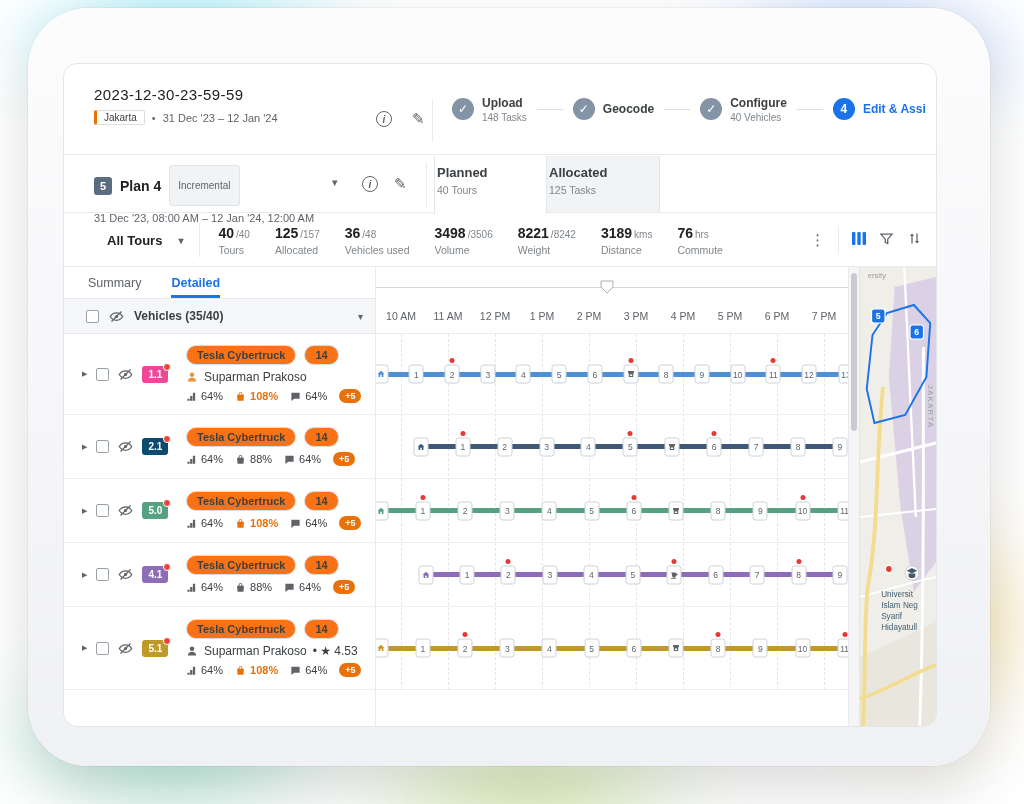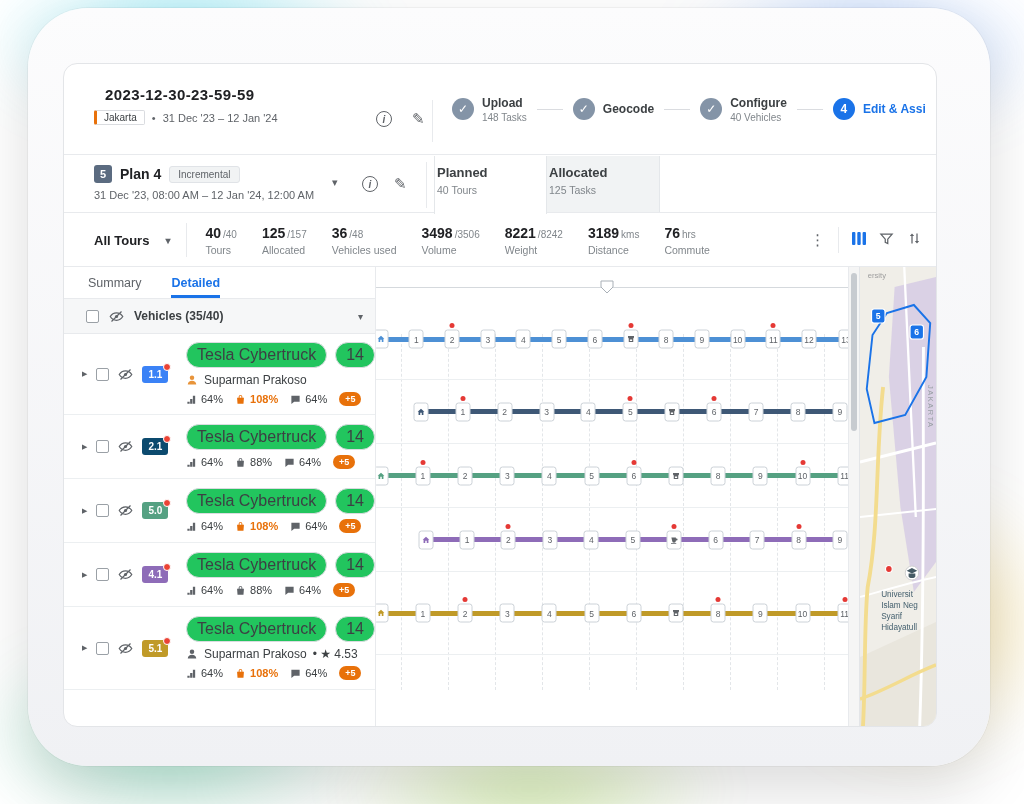--- a/index.html
+++ b/index.html
@@ -15,21 +15,21 @@
 
   .frame { position:absolute; left:28px; top:8px; width:962px; height:758px; border-radius:60px;
            background:linear-gradient(180deg,#fcfcfd,#f0f1f4);
            box-shadow:0 24px 60px rgba(0,0,0,.14), 0 0 0 1px rgba(0,0,0,.04); }
   .screen { position:absolute; left:35px; top:55px; width:874px; height:664px; background:#fff;
             border:1px solid #e3e5e8; border-radius:14px; overflow:hidden; }
 
   
   .app-header { position:absolute; top:0; left:0; width:100%; height:91px; border-bottom:1px solid #e8eaed; }
   .title-block { position:absolute; left:30px; top:22px; }
-  .page-title { font-size:15px; font-weight:bold; color:#202124; letter-spacing:.4px;margin-left:11px; }
+  .page-title { font-size:15px; font-weight:normal; color:#202124; letter-spacing:.4px; }
   .subtitle { margin-top:7px; display:flex; align-items:center; gap:7px; }
   .loc-chip { border:1px solid #dadce0; border-left:3px solid #e8710a; padding:1px 7px; font-size:10px; color:#3c4043; border-radius:2px; background:#fff; }
   .date-range { font-size:11px; color:#5f6368; }
   .dot-sep { color:#5f6368; font-size:11px; }
   .header-icons { position:absolute; left:312px; top:46px; display:flex; gap:20px; align-items:center; }
   .icon-info { width:16px; height:16px; border:1.5px solid #5f6368; border-radius:50%; color:#5f6368; font-size:10px; font-weight:bold; display:flex; align-items:center; justify-content:center; font-style:italic; }
   .icon-editnote { font-size:15px; color:#5f6368; }
   .vdiv-h { position:absolute; left:368px; top:36px; width:1px; height:42px; background:#e8eaed; }
   .steps { position:absolute; left:388px; top:0; right:0; height:100%; display:flex; align-items:center; gap:10px; overflow:hidden; white-space:nowrap; }
   .step { display:flex; align-items:center; gap:8px; flex-shrink:0; }
@@ -39,35 +39,35 @@
   .step.active .step-label { color:#1a73e8; }
   .step-sub { font-size:10px; color:#80868b; margin-top:2px; }
   .connector { width:26px; height:1px; background:#dadce0; flex-shrink:0; }
 
   
   .plan-row { position:absolute; top:92px; left:0; width:100%; height:57px; border-bottom:1px solid #e8eaed; }
   .plan-info { position:absolute; left:30px; top:9px; }
   .plan-line1 { display:flex; align-items:center; gap:8px; }
   .plan-icon { width:18px; height:18px; border-radius:3px; background:#5b6b80; color:#fff; font-size:11px; font-weight:bold; display:flex; align-items:center; justify-content:center; }
   .plan-name { font-size:14px; font-weight:bold; color:#202124; }
-  .plan-badge { background:#f1f3f4; border:1px solid #e0e3e7; color:#5f6368; font-size:10px; padding:2px 8px; border-radius:3px; }
+  .plan-badge { background:#f1f3f4; border:1px solid #e0e3e7; color:#5f6368; font-size:10px; padding:14px 8px; border-radius:3px; }
   .plan-period { font-size:11px; color:#5f6368; margin-top:6px; }
   .plan-caret { position:absolute; left:268px; top:20px; color:#5f6368; font-size:11px; }
   .plan-icons { position:absolute; left:298px; top:19px; display:flex; gap:16px; align-items:center; }
   .vdiv-p { position:absolute; left:362px; top:6px; width:1px; height:46px; background:#e8eaed; }
   .plan-tabs { position:absolute; left:370px; top:0; height:100%; display:flex; }
   .ptab { width:113px; padding:9px 0 0 2px; border-right:1px solid #e4e7ea; background:#f1f3f4; height:100%; }
   .ptab:first-child { border-left:1px solid #e4e7ea; }
   .ptab.active { background:#fff; height:58px; position:relative; z-index:2; }
   .ptab-label { font-size:13px; font-weight:bold; color:#3c4043; }
   .ptab-sub { font-size:10.5px; color:#80868b; margin-top:4px; }
 
   
   .stats-row { position:absolute; top:150px; left:0; width:100%; height:53px; border-bottom:1px solid #e8eaed; display:flex; align-items:center; }
-  .tour-filter { margin-left:30px; display:flex; align-items:center; gap:16px; font-size:13px; font-weight:bold; color:#202124; flex-shrink:0; }
+  .tour-filter { margin-left:43px; display:flex; align-items:center; gap:16px; font-size:13px; font-weight:bold; color:#202124; flex-shrink:0; }
   .tour-filter .caret { font-size:10px; color:#5f6368; }
   .vdiv-s { width:1px; height:34px; background:#e8eaed; margin:0 18px 0 16px; flex-shrink:0; }
   .stats-list { display:flex; gap:25px; align-items:center; }
   .stat-top { font-size:14px; font-weight:bold; color:#202124; white-space:nowrap; }
   .stat-suffix { font-size:10px; color:#80868b; font-weight:normal; margin-left:2px; }
   .stat-label { font-size:10.5px; color:#80868b; margin-top:3px; white-space:nowrap; }
   .stats-icons { margin-left:auto; margin-right:14px; display:flex; align-items:center; gap:13px; }
   .kebab { font-size:15px; color:#5f6368; }
   .vdiv-i { width:1px; height:26px; background:#e8eaed; }
 
@@ -83,21 +83,21 @@
   .cbx { width:13px; height:13px; border:1.5px solid #9aa0a6; border-radius:2px; background:#fff; flex-shrink:0; }
   .eye { display:flex; align-items:center; }
 
   .vrow { display:flex; align-items:center; border-bottom:1px solid #eceff1; padding-left:18px; }
   .vrow-controls { display:flex; align-items:center; gap:9px; width:104px; flex-shrink:0; }
   .caret-r { font-size:7px; color:#5f6368; }
   .vbadge { position:relative; min-width:26px; height:17px; border-radius:3px; color:#fff; font-size:10px; font-weight:bold; display:flex; align-items:center; justify-content:center; padding:0 4px; }
   .vbadge::after { content:""; position:absolute; top:-3px; right:-3px; width:6px; height:6px; background:#ea4335; border-radius:50%; border:1px solid #fff; }
   .vrow-body { flex:1; display:flex; flex-direction:column; justify-content:center; gap:5px; padding:6px 4px 6px 0; }
   .chips-line { display:flex; gap:8px; align-items:center; }
-  .chip { border:1px solid #dadce0; border-radius:13px; padding:3px 10px; font-size:16px; color:#3c4043; background:#22c55e; white-space:nowrap; }
+  .chip { border:1px solid #dadce0; border-radius:13px; padding:3px 10px; font-size:11px; color:#3c4043; background:#f97316; white-space:nowrap;font-weight:bold; }
   .driver-line { display:flex; align-items:center; gap:6px; font-size:12px; color:#3c4043; }
   .stats-line { display:flex; align-items:center; font-size:11px; color:#3c4043; }
   .sgroup { display:inline-flex; align-items:center; gap:4px; margin-right:12px; }
   .pct-warn { color:#e8710a; font-weight:bold; }
   .more-pill { background:#e8710a; color:#fff; border-radius:9px; font-size:9px; font-weight:bold; padding:2px 6px; }
 
   
   .timeline { width:473px; flex-shrink:0; border-right:1px solid #e8eaed; position:relative; overflow:hidden; }
   .slider-zone { position:relative; height:32px; }
   .slider-track { position:absolute; left:0; right:0; top:20px; height:1px; background:#d5d9dd; }
@@ -280,21 +280,21 @@
               <div class="vrow-controls">
                 <span class="caret-r">▶</span>
                 <span class="cbx"></span>
                 <span class="eye">
                   <svg width="15" height="15" viewBox="0 0 24 24">
                     <path d="M2 12s3.5-6 10-6 10 6 10 6-3.5 6-10 6S2 12 2 12z" fill="none" stroke="#5f6368" stroke-width="2"></path>
                     <circle cx="12" cy="12" r="2.5" fill="#5f6368"></circle>
                     <line x1="4" y1="20" x2="20" y2="4" stroke="#5f6368" stroke-width="2"></line>
                   </svg>
                 </span>
-                <span class="vbadge" style="background:#3b82f6">1.1</span>
+                <span class="vbadge" style="background:#ec4899">1.1</span>
               </div>
               <div class="vrow-body">
                 <div class="chips-line">
                   <span class="chip">Tesla Cybertruck</span>
                   <span class="chip">14</span>
                 </div>
                 <div class="driver-line">
                   <svg width="12" height="12" viewBox="0 0 24 24">
                     <circle cx="12" cy="7.5" r="4.5" fill="#e8943a"></circle>
                     <path d="M3.5 21c0-4.5 3.8-7.5 8.5-7.5s8.5 3 8.5 7.5Z" fill="#e8943a"></path>
@@ -499,20 +499,32 @@
           </div>
       </div>
 
       <div class="timeline">
         <div class="slider-zone">
           <div class="slider-track"></div>
           <div class="slider-handle"><svg width="14" height="14">
                 <polygon points="1,1 13,1 13,7 7,13 1,7" fill="#ffffff" stroke="#a9b0b7"></polygon>
               </svg></div>
         </div>
+        <div class="hours" id="hours">
+            <span class="hour" style="left:25px">10 AM</span>
+            <span class="hour" style="left:72px">11 AM</span>
+            <span class="hour" style="left:119px">12 PM</span>
+            <span class="hour" style="left:166px">1 PM</span>
+            <span class="hour" style="left:213px">2 PM</span>
+            <span class="hour" style="left:260px">3 PM</span>
+            <span class="hour" style="left:307px">4 PM</span>
+            <span class="hour" style="left:354px">5 PM</span>
+            <span class="hour" style="left:401px">6 PM</span>
+            <span class="hour" style="left:448px">7 PM</span>
+          </div>
         <div class="grid" id="grid">
             <div class="gridline" style="left:25px"></div>
             <div class="gridline" style="left:72px"></div>
             <div class="gridline" style="left:119px"></div>
             <div class="gridline" style="left:166px"></div>
             <div class="gridline" style="left:213px"></div>
             <div class="gridline" style="left:260px"></div>
             <div class="gridline" style="left:307px"></div>
             <div class="gridline" style="left:354px"></div>
             <div class="gridline" style="left:401px"></div>

